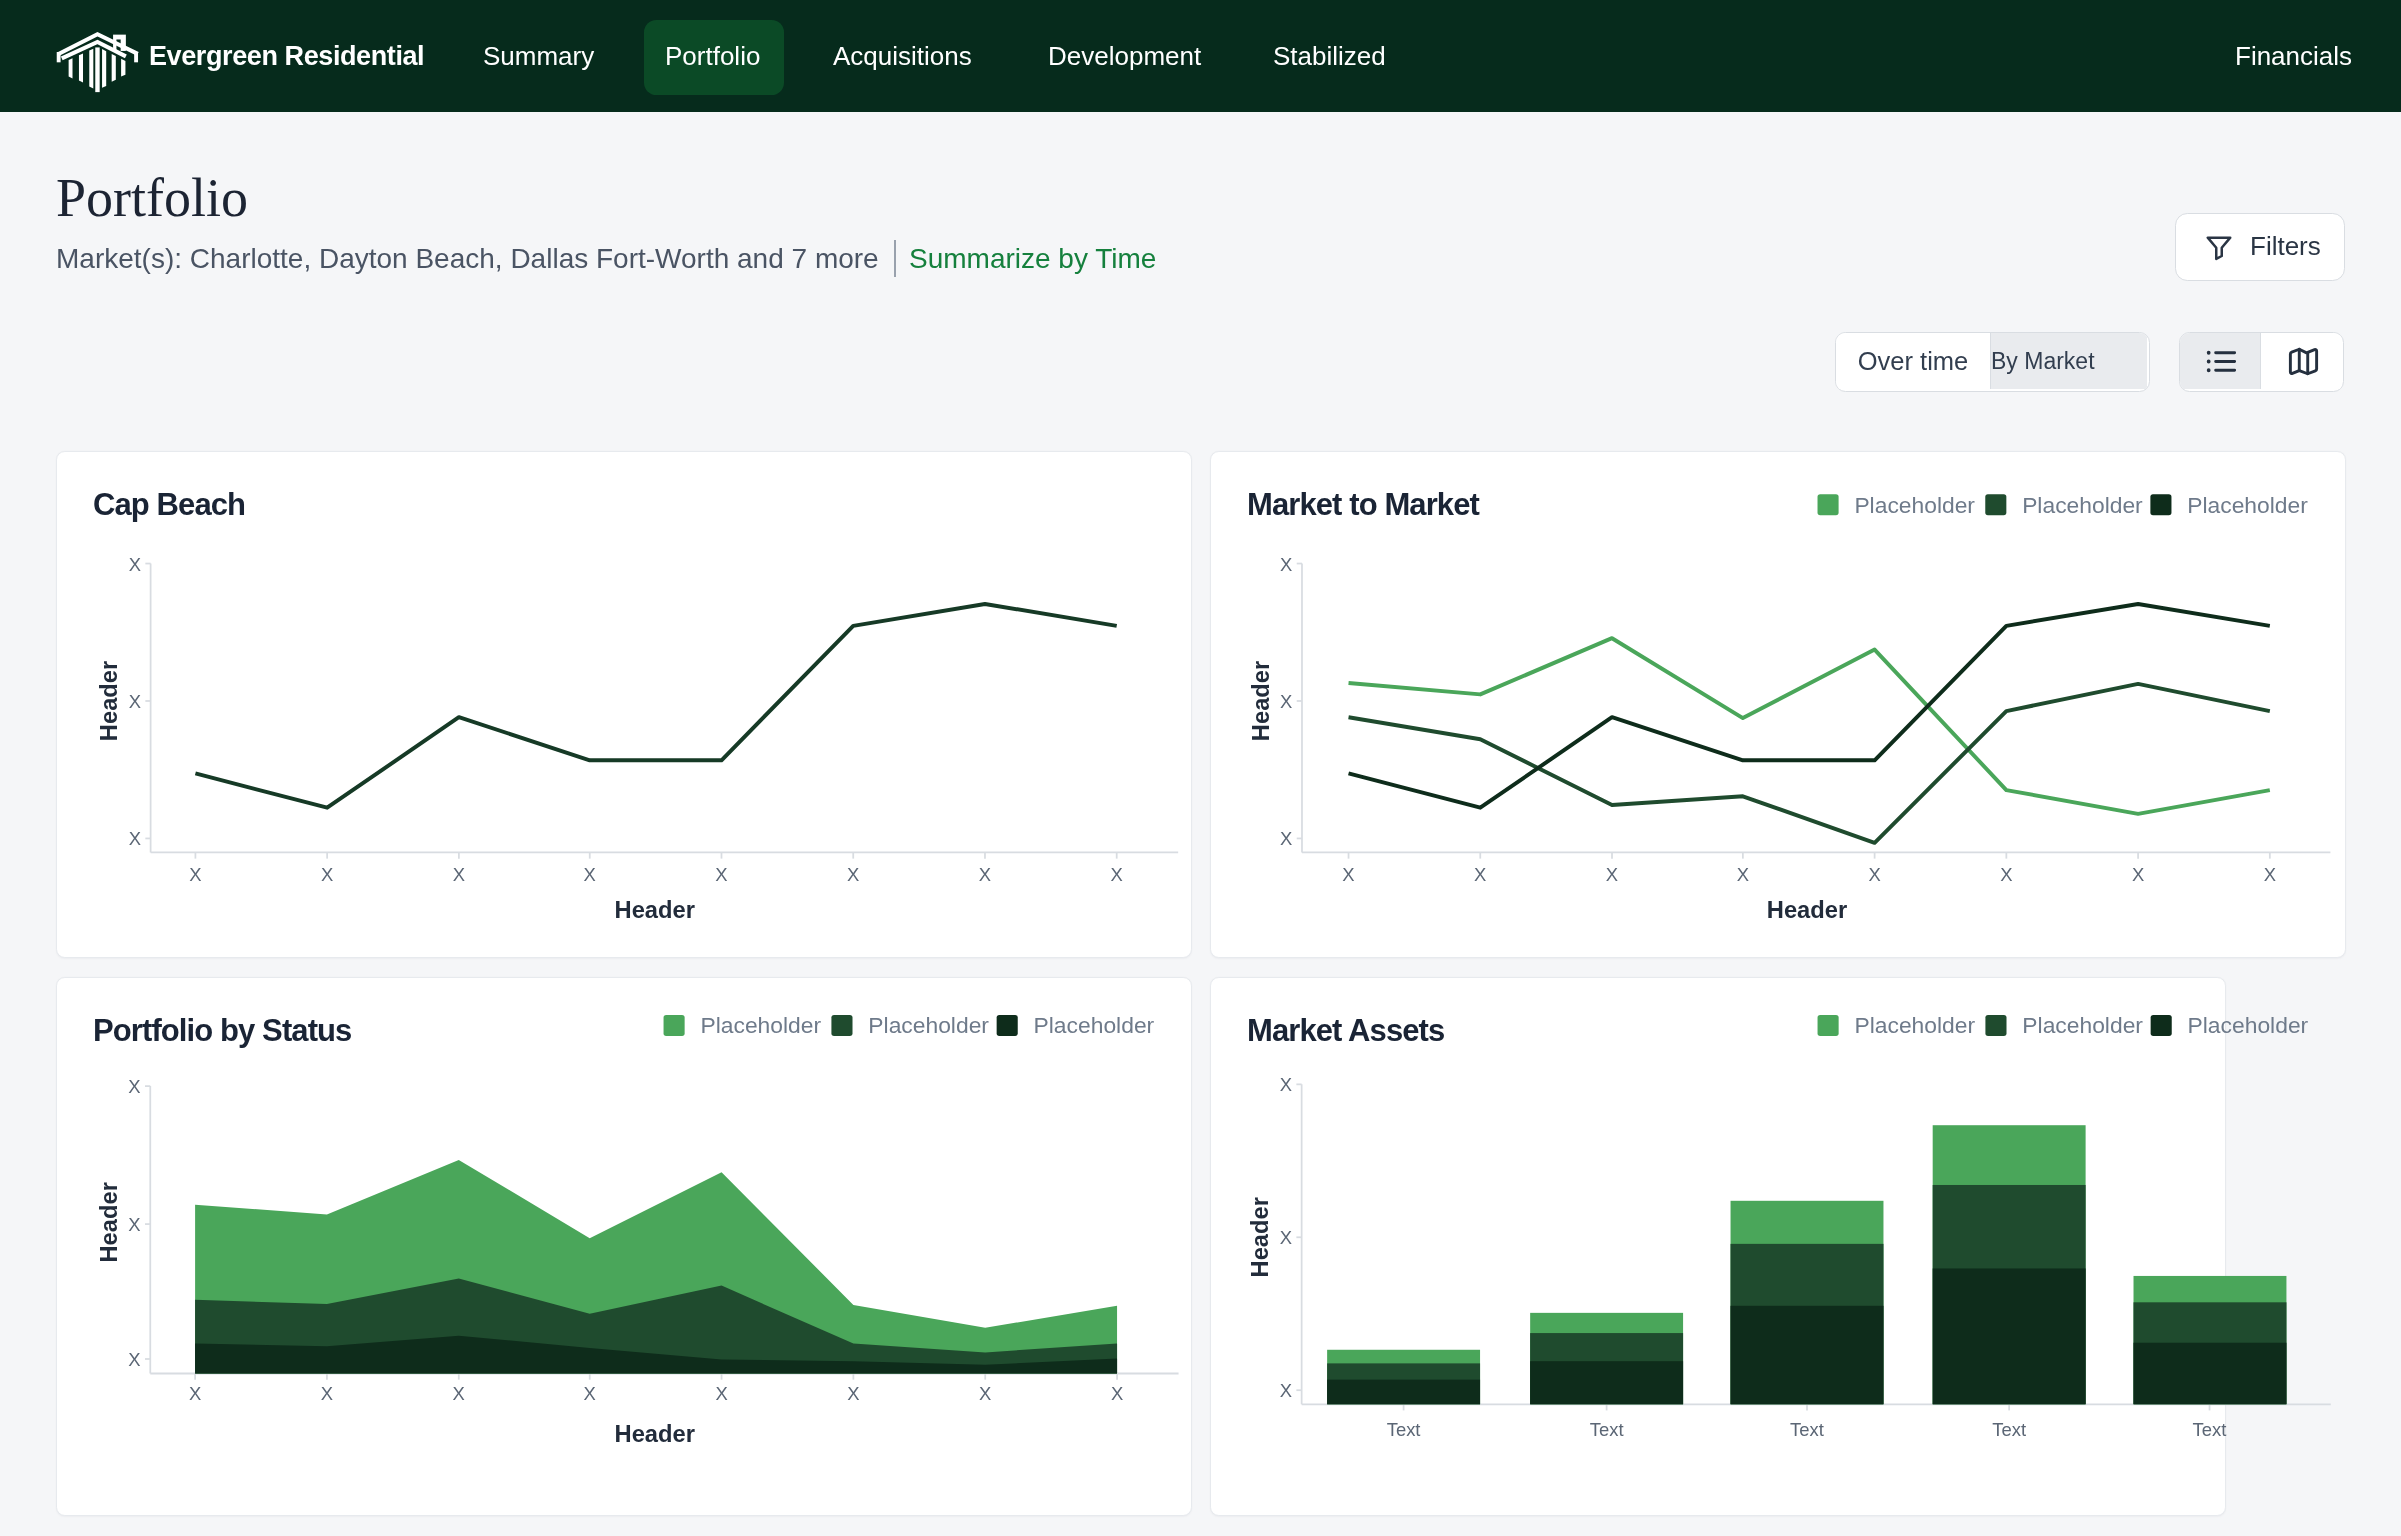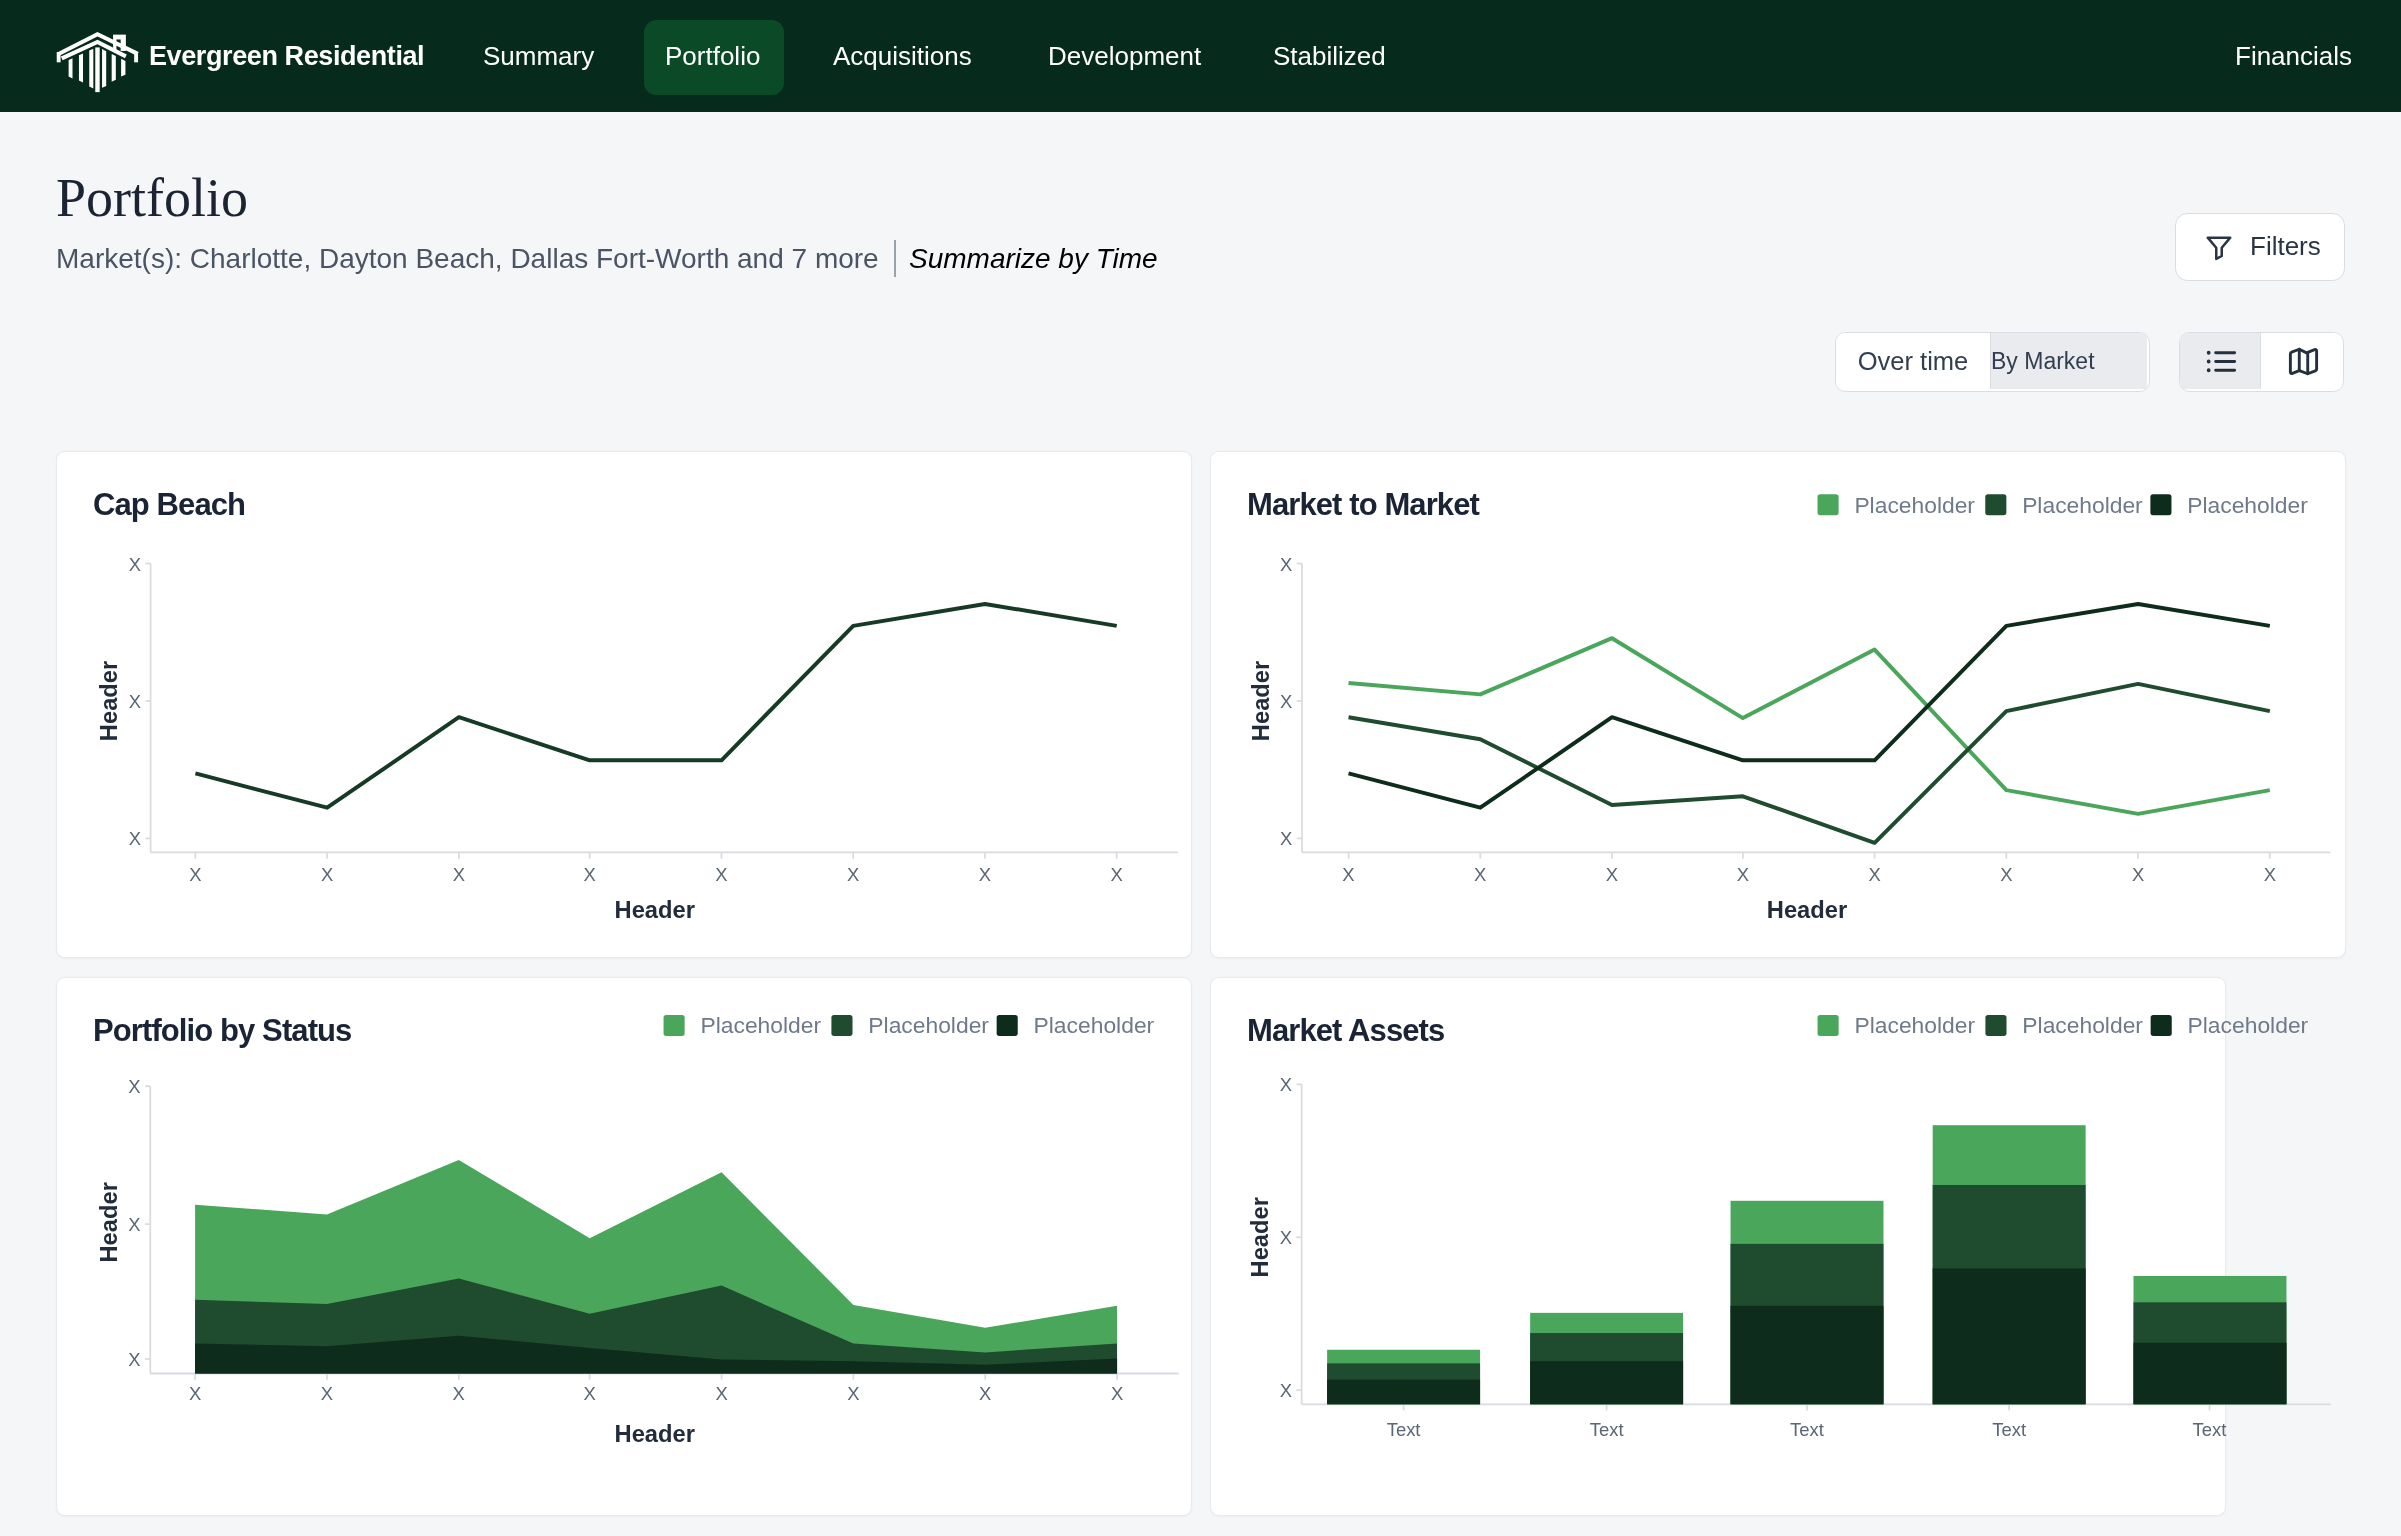--- a/index.html
+++ b/index.html
@@ -5,21 +5,21 @@
   * { margin:0; padding:0; box-sizing:border-box; }
   html,body { width:2401px; height:1536px; background:#f5f6f8; font-family:"Liberation Sans", sans-serif; overflow:hidden; }
   
   #nav { position:absolute; left:0; top:0; width:2401px; height:112px; background:#062b1c; }
   .navlink { position:absolute; top:0; height:112px; line-height:112px; color:#fff; font-size:26px; font-weight:500; }
   #pill { position:absolute; left:644px; top:20px; width:140px; height:75px; background:#0b4a26; border-radius:12.3px; }
   #brand { position:absolute; left:149px; top:0; height:144px; line-height:112px; color:#fff; font-size:27px; font-weight:700; letter-spacing:-0.4px; }
   
   #h1 { position:absolute; left:56px; top:171px; font-family:"Liberation Serif", serif; font-weight:500; font-size:54px; line-height:1; color:#1c2433; }
   #sub { position:absolute; left:56px; top:245px; font-size:28px; line-height:1; color:#4a5464; }
-  #sub2 { position:absolute; left:909px; top:245px; font-size:28px; line-height:1; color:#000000;font-style:italic; }
+  #sub2 { position:absolute; left:909px; top:245px; font-size:28px; line-height:1; color:#15803d; }
   #pipe { position:absolute; left:894px; top:240px; width:1.8px; height:37px; background:#99a1ad; }
   #filters { position:absolute; left:2175px; top:169px; width:170px; height:68px; background:#fff; border:1.8px solid #d9dde2; border-radius:12.3px;margin-top:44px; }
   #filters .txt { position:absolute; left:74px; top:0; height:64px; line-height:64px; font-size:26px; font-weight:500; color:#2a3544; }
   
   .segc { position:absolute; top:332px; height:60px; background:#fff; border:1.8px solid #d9dde2; border-radius:10.5px; overflow:hidden; }
   #seg1 { left:1835px; width:315px; }
   #seg1 .a { position:absolute; left:0; top:0; width:154px; height:56px; line-height:56px; text-align:center; font-size:25.5px; font-weight:500; color:#323e4f; background:#fff; }
   #seg1 .b { position:absolute; left:154px; top:0; width:157px; height:56px; line-height:56px; text-align:left; font-size:23px; font-weight:500; color:#323e4f; background:#e9ebee; border-left:1.8px solid #d9dde2; }
   #seg2 { left:2179px; width:165px; }
   #seg2 .a { position:absolute; left:0; top:0; width:81px; height:56px; background:#e9ebee; border-right:1.8px solid #d9dde2; }

